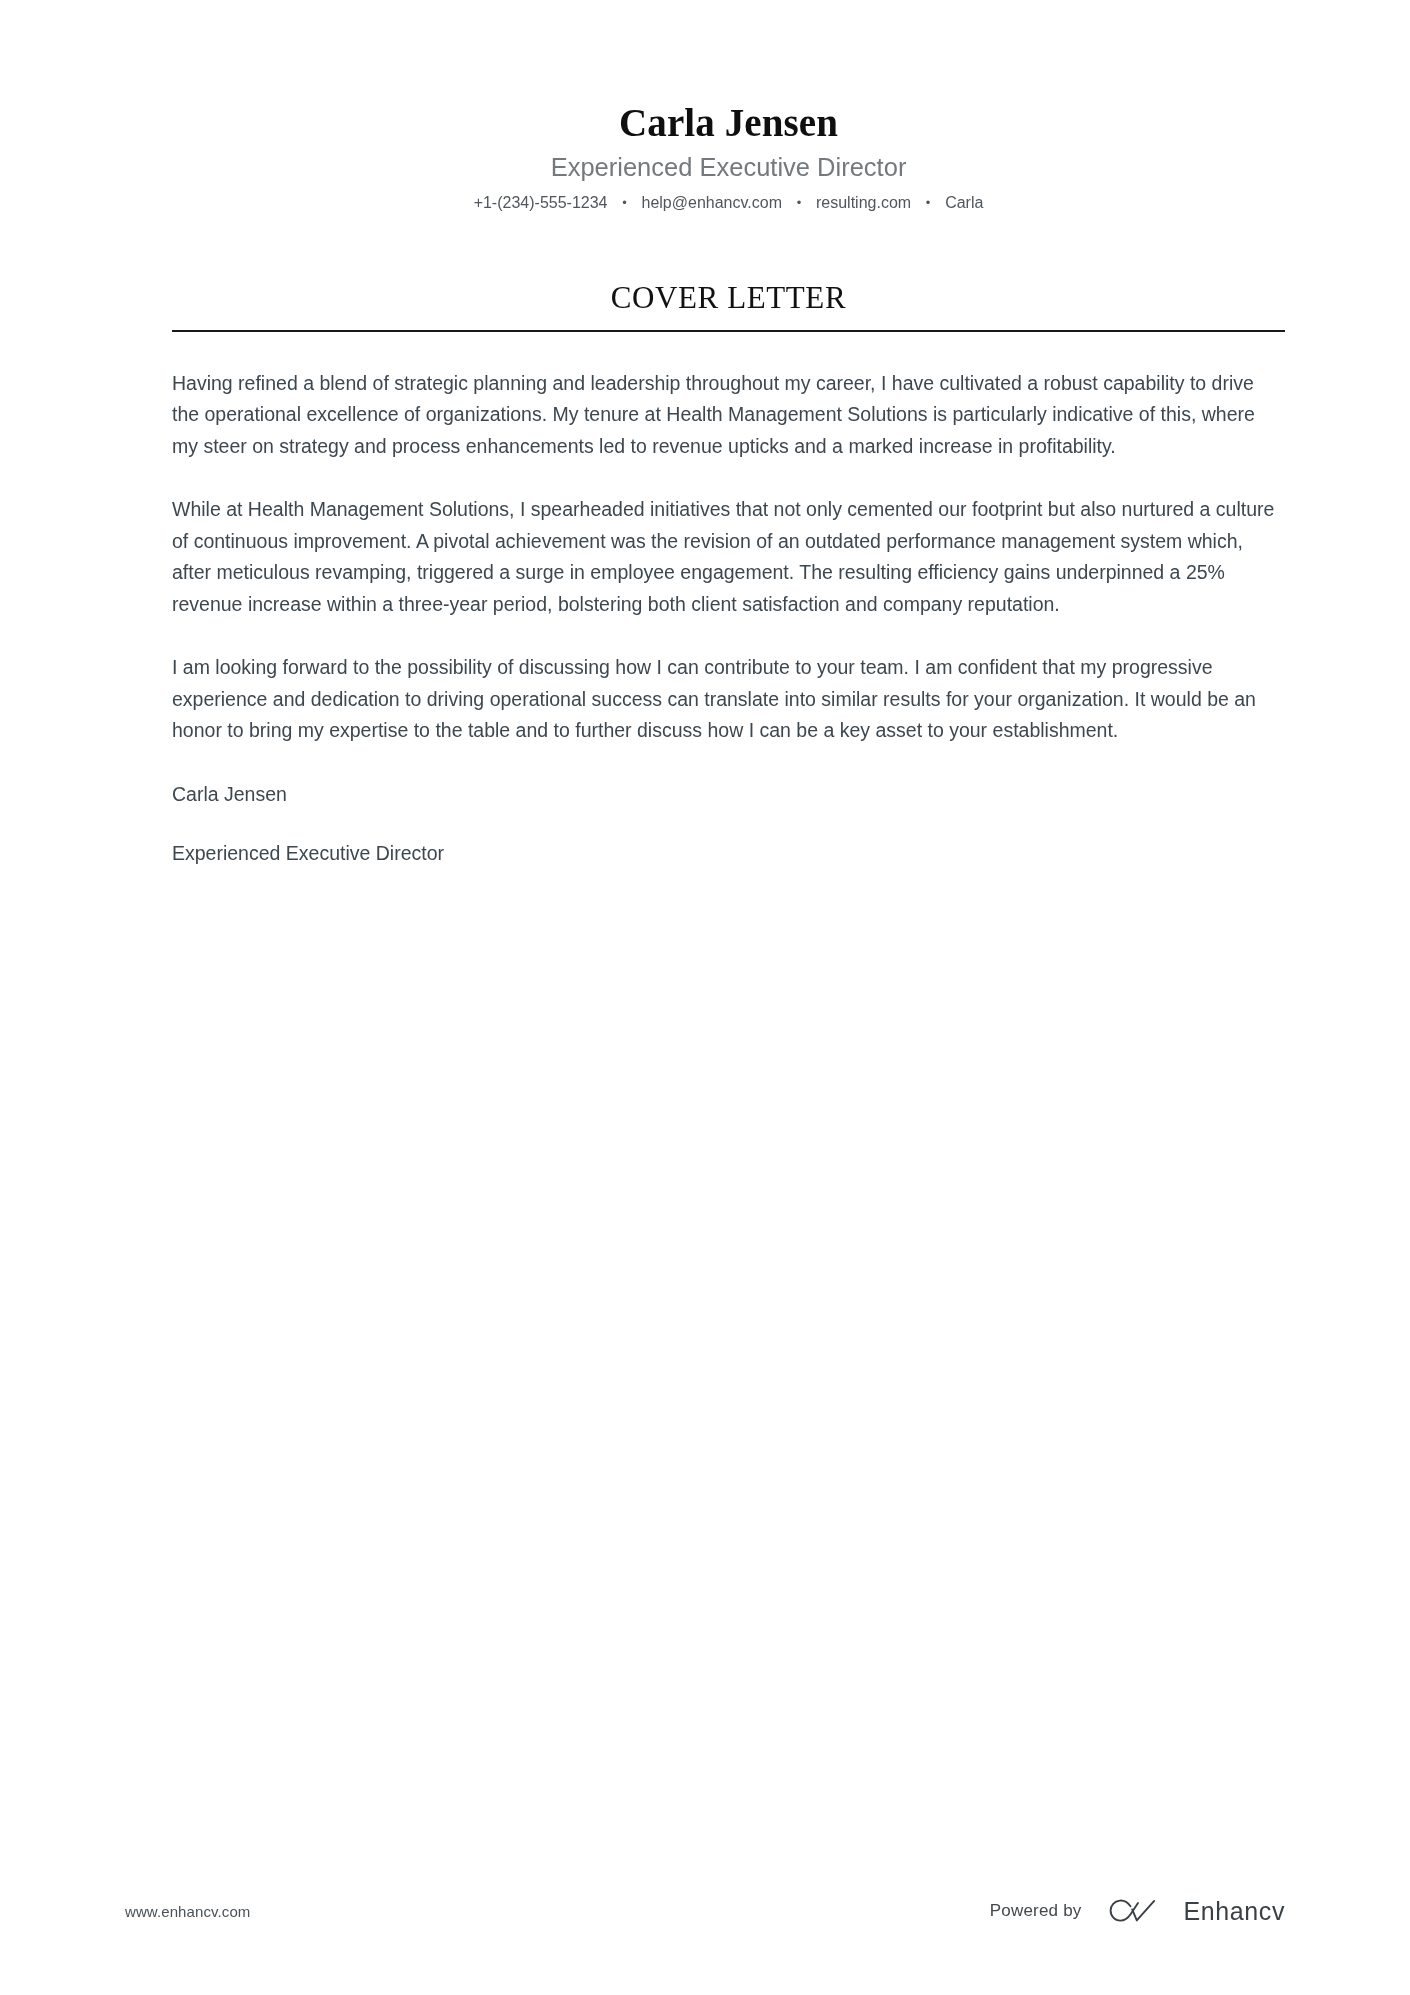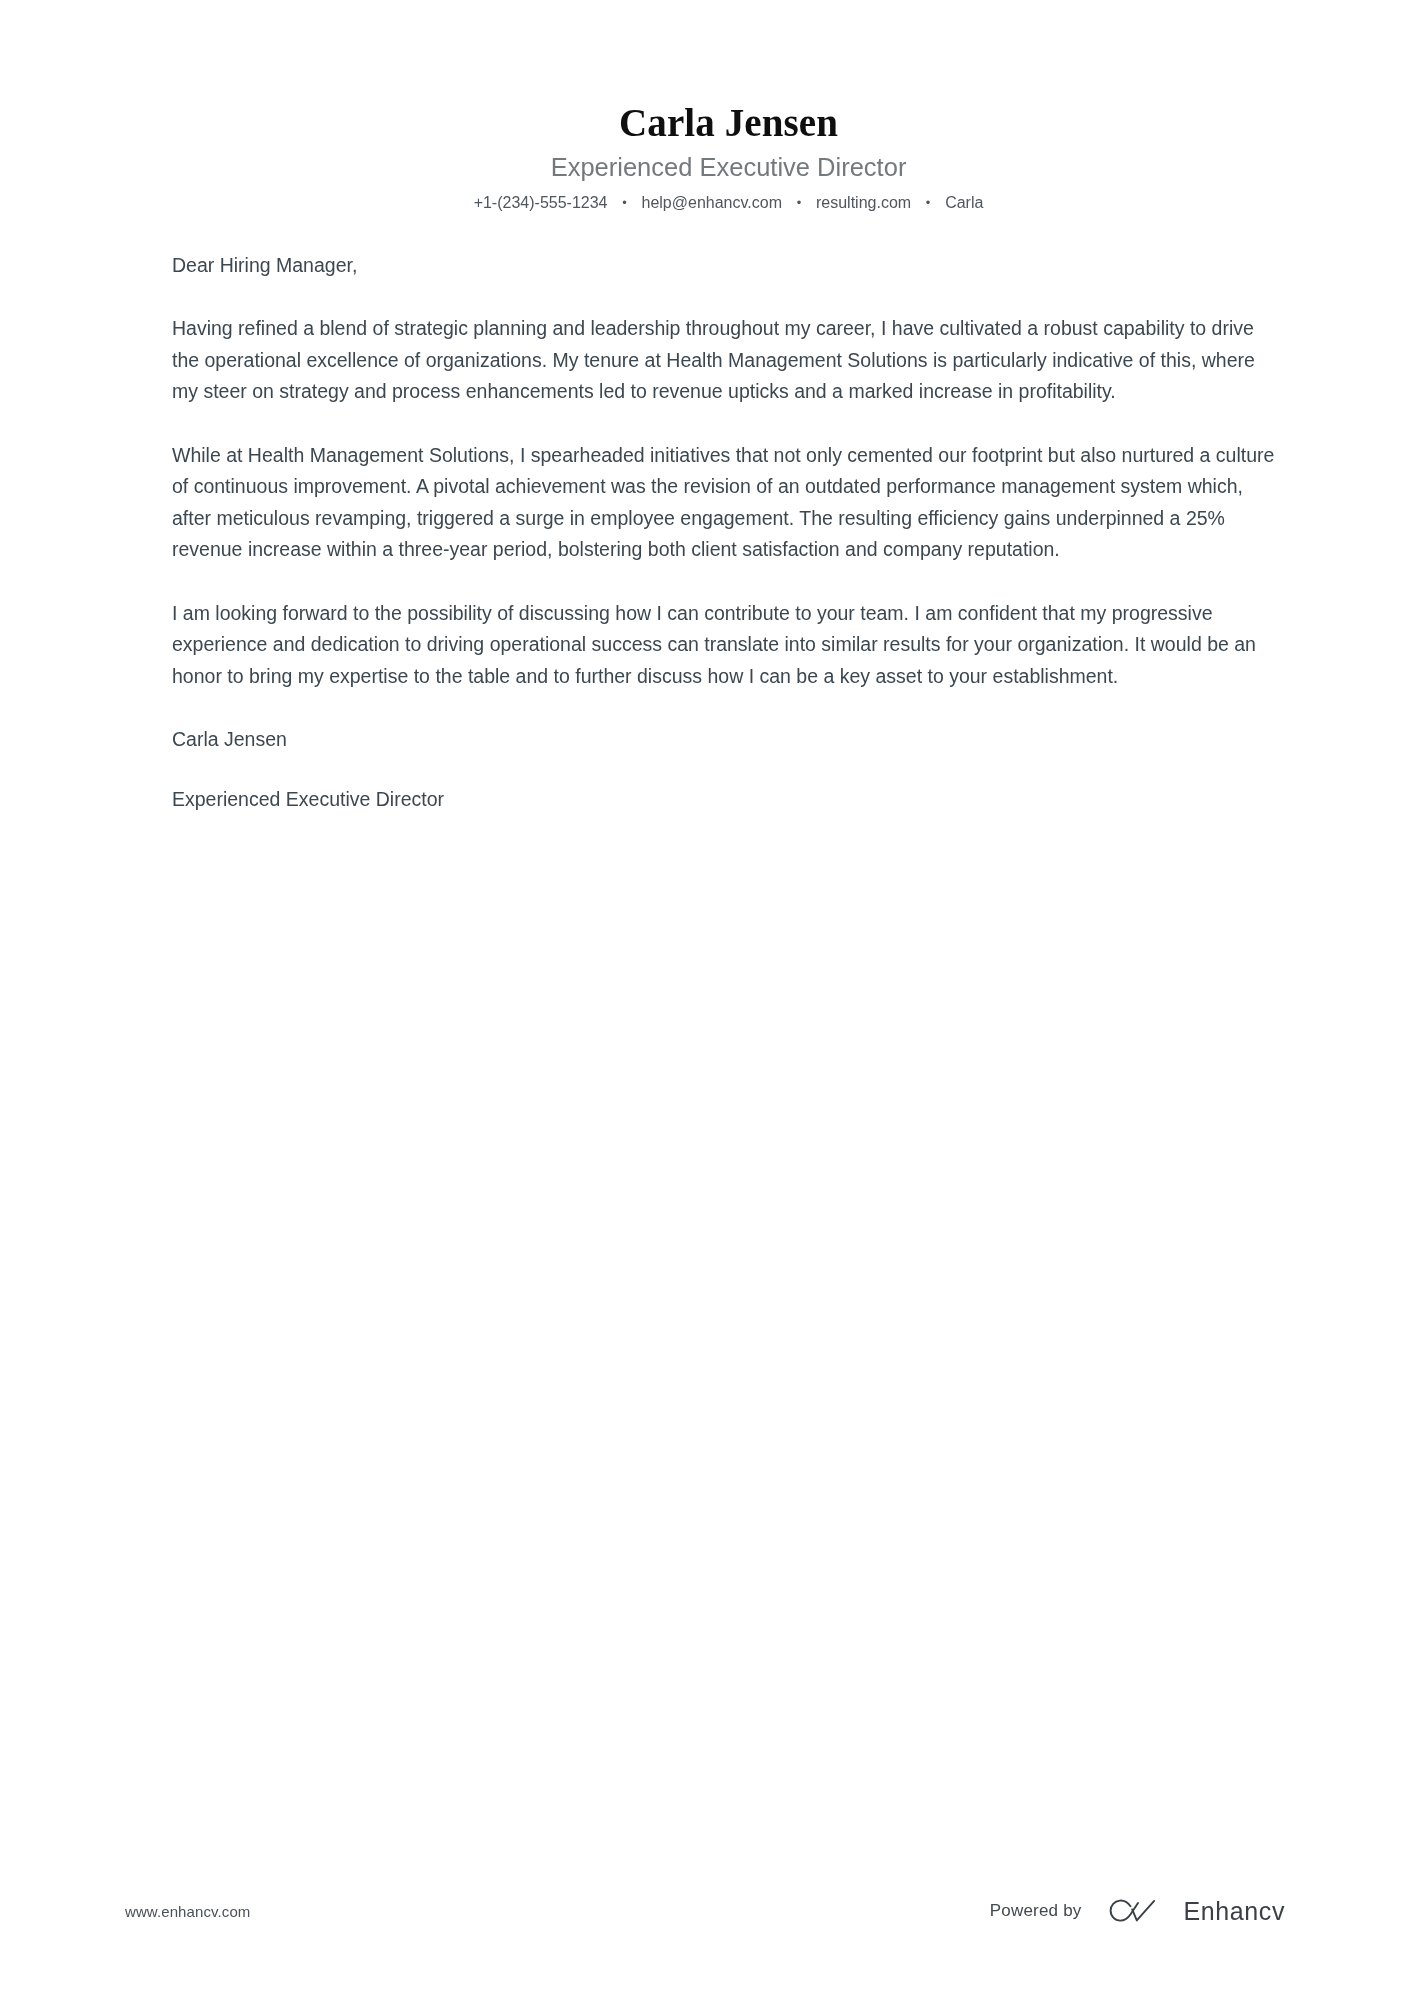--- a/index.html
+++ b/index.html
@@ -191,23 +191,26 @@
       <span class="contact-item">+1-(234)-555-1234</span>
       <span class="contact-sep">•</span>
       <span class="contact-item">help@enhancv.com</span>
       <span class="contact-sep">•</span>
       <span class="contact-item">resulting.com</span>
       <span class="contact-sep">•</span>
       <span class="contact-item">Carla</span>
     </div>
   </header>
 
+  <div class="section-block">
+    <h2 class="section-title">COVER LETTER</h2>
+    <hr class="section-rule">
+  </div>
 
   <main class="letter-body">
-    <p class="salutation">Dear Hiring Manager,</p>
 
     <p>Having refined a blend of strategic planning and leadership throughout my career, I have cultivated a robust capability to drive the operational excellence of organizations. My tenure at Health Management Solutions is particularly indicative of this, where my steer on strategy and process enhancements led to revenue upticks and a marked increase in profitability.</p>
 
     <p>While at Health Management Solutions, I spearheaded initiatives that not only cemented our footprint but also nurtured a culture of continuous improvement. A pivotal achievement was the revision of an outdated performance management system which, after meticulous revamping, triggered a surge in employee engagement. The resulting efficiency gains underpinned a 25% revenue increase within a three-year period, bolstering both client satisfaction and company reputation.</p>
 
     <p>I am looking forward to the possibility of discussing how I can contribute to your team. I am confident that my progressive experience and dedication to driving operational success can translate into similar results for your organization. It would be an honor to bring my expertise to the table and to further discuss how I can be a key asset to your establishment.</p>
 
     <p class="sign-name">Carla Jensen</p>
 
     <p class="sign-title">Experienced Executive Director</p>

